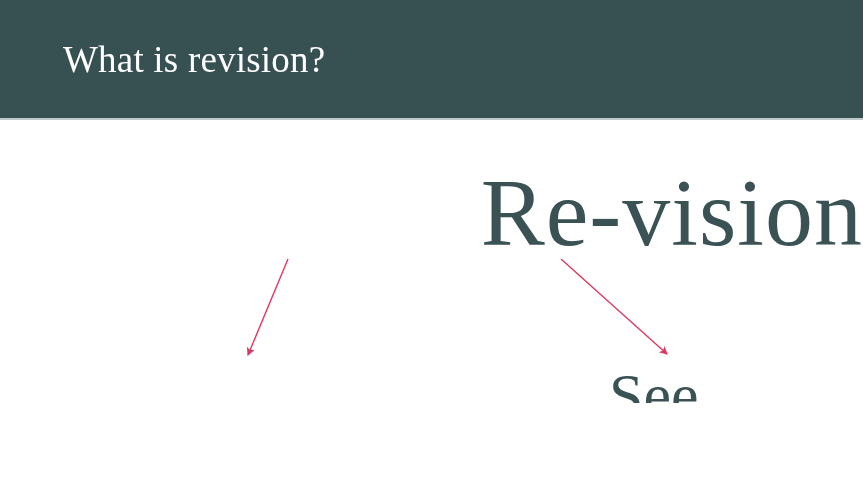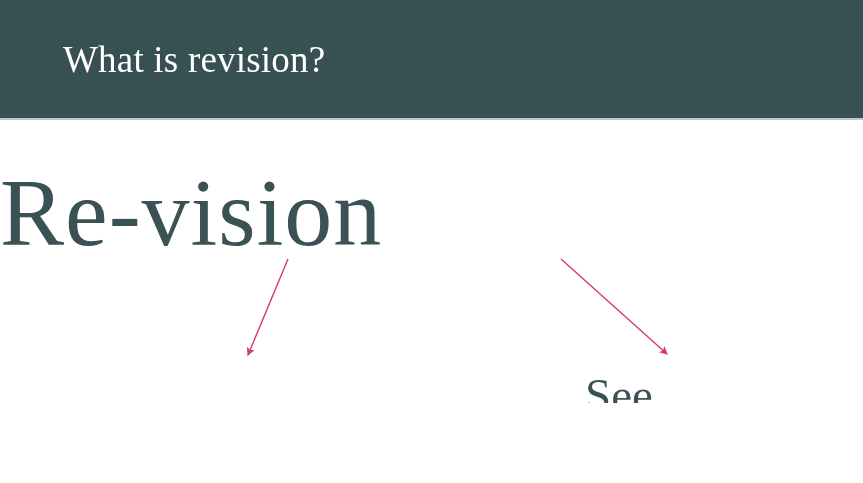--- a/index.html
+++ b/index.html
@@ -67,37 +67,37 @@
     font-family: "Liberation Serif", "DejaVu Serif", serif;
     color: #3a5254;
     white-space: nowrap;
     font-weight: 400;
   }
 
   #word-revision {
     left: 0;
     top: 158px;
     width: 863px;
-    text-align: left;
+    text-align: right;
     font-size: 96px;
     line-height: 110px;
     letter-spacing: 1px;
   }
 
   #word-again {
     left: 152px;
     top: 355px;
     font-size: 66px;
     line-height: 80px;
   }
 
   #word-see {
-    left: 585px;
+    left: 609px;
     top: 355px;
-    font-size: 47px;
+    font-size: 62px;
     line-height: 80px;
   }
 
   
   #arrow-layer {
     position: absolute;
     left: 0;
     top: 0;
     width: 863px;
     height: 483px;

